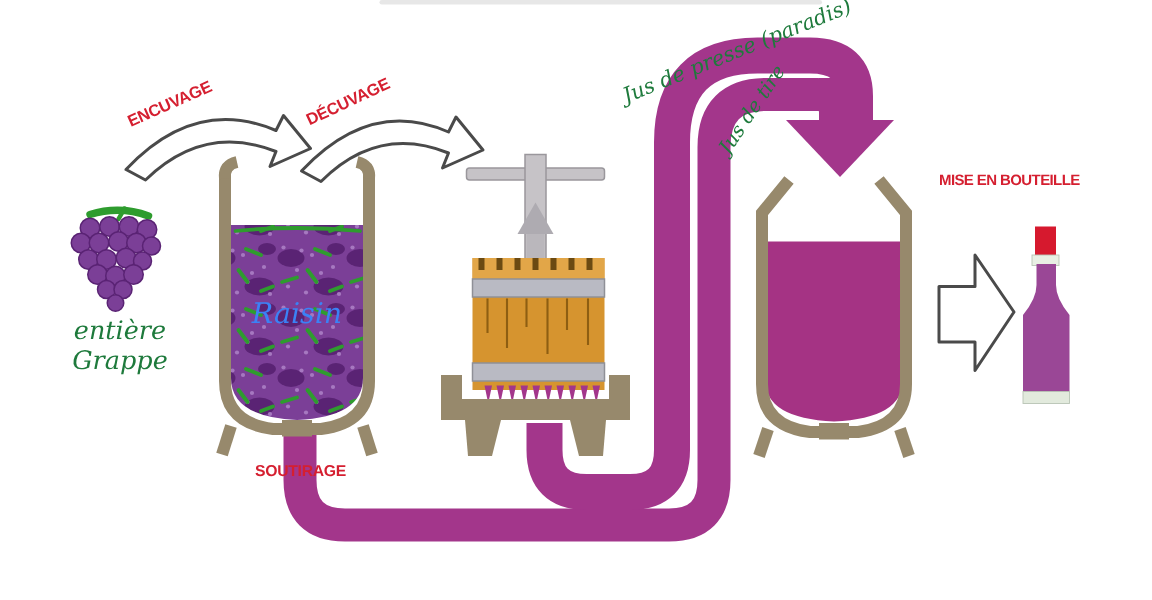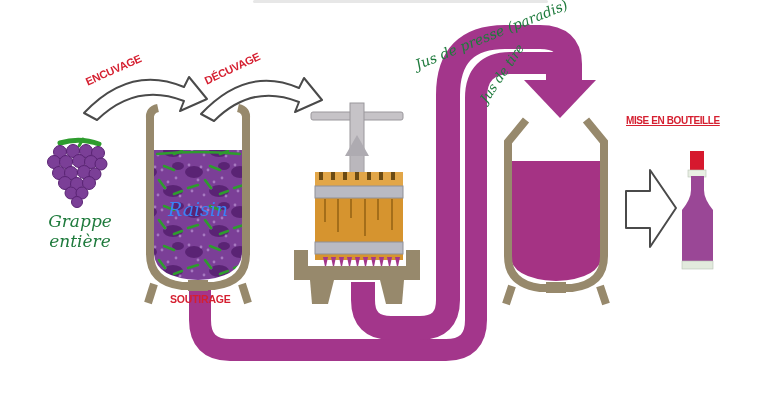--- a/index.html
+++ b/index.html
@@ -181,27 +181,27 @@
       <path style="fill:var(--bottle-purple)" d="M691,176 L704,176 L704,190 Q704,199 713,210 L713,262 L682,262 L682,210 Q691,199 691,190 Z"></path>
       <rect x="682" y="261" width="31" height="8" style="fill:#e2eadd;stroke:#b8c4b4;stroke-width:0.6"></rect>
     </g>
   </svg>
 
   <div class="abs step-label rot" style="left:86px;top:76px;transform:rotate(-24deg);">ENCUVAGE</div>
 
   <div class="abs step-label rot" style="left:205px;top:75px;transform:rotate(-25deg);">DÉCUVAGE</div>
 
   <div class="abs green-italic" style="left:30px;top:211px;width:100px;text-align:center;font-size:17px;line-height:1.2;">
+    <div>entière</div>
     <div>Grappe</div>
-    <div>entière</div>
   </div>
 
   <div class="abs white-italic" style="left:150px;top:198px;width:96px;">Raisin</div>
 
-  <div class="abs step-label" style="left:170px;top:293px;font-size:10.5px;">SOUTIRAGE</div>
+  <div class="abs step-label" style="left:170px;top:308px;font-size:10.5px;">SOUTIRAGE</div>
 
   <div class="abs green-italic rot" style="left:416px;top:57px;font-size:14px;transform:rotate(-22deg);">Jus de presse  (paradis)</div>
 
   <div class="abs green-italic rot" style="left:483px;top:94px;font-size:13px;transform:rotate(-56deg);">Jus de tire</div>
 
 
-  <div class="abs step-label" style="left:626px;top:115px;font-size:10px;letter-spacing:-0.4px;text-decoration:underline;">MISE EN BOUTEILLE</div>
+  <div class="abs step-label" style="left:626px;top:115px;font-size:10px;letter-spacing:-0.4px;">MISE EN BOUTEILLE</div>
 </div>
 
 </body></html>

